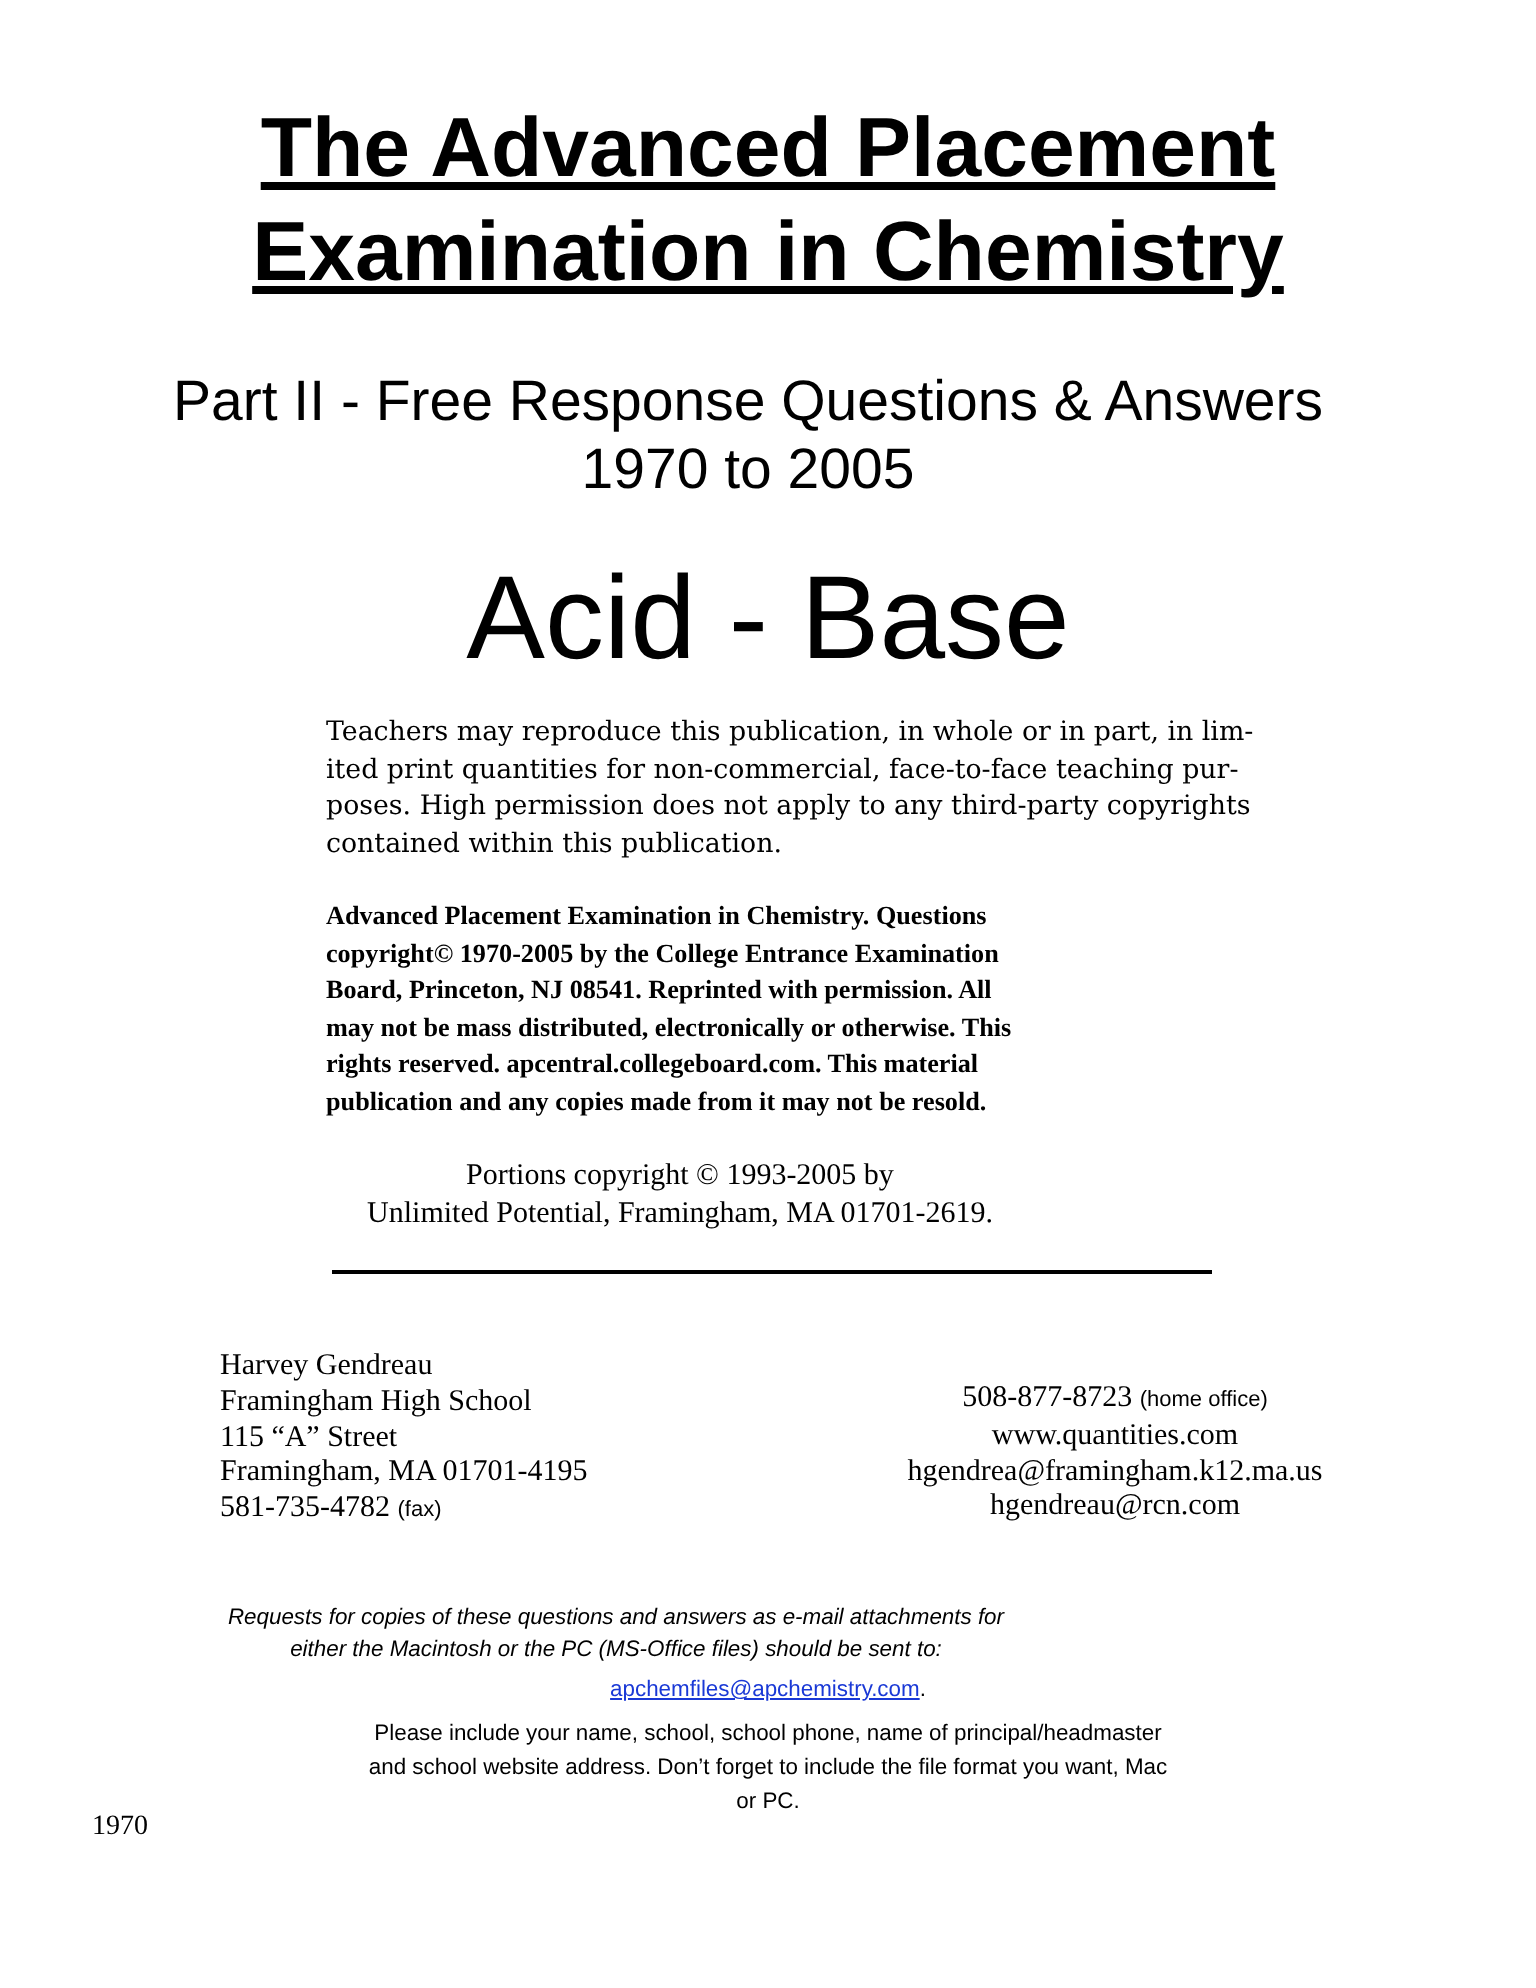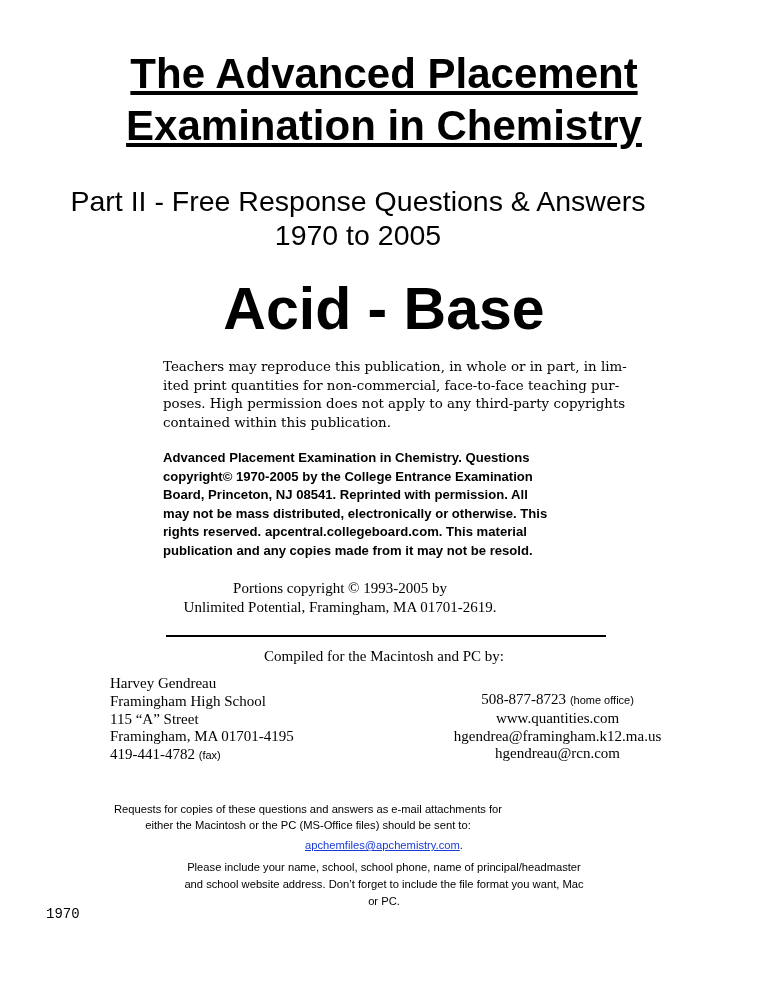--- a/index.html
+++ b/index.html
@@ -6,40 +6,40 @@
     body { width: 768px; height: 994px; position: relative; overflow: hidden; color: #000; }
     .page { position: absolute; left: 0; top: 0; width: 768px; height: 994px; }
 
     .title {
       position: absolute; left: 0; top: 48px; width: 768px;
       text-align: center;
       font-family: "Liberation Sans", sans-serif; font-weight: bold;
       font-size: 42px; line-height: 52px; letter-spacing: 0px; text-decoration: underline;
     }
     .subtitle {
-      position: absolute; left: 0; top: 184px; width: 716px;
+      position: absolute; left: 16px; top: 184px; width: 716px;
       text-align: center;
       font-family: "Liberation Sans", sans-serif;
       font-size: 28.5px; line-height: 34px;
     }
     .topic {
       position: absolute; left: 0; top: 274px; width: 768px;
       text-align: center;
-      font-family: "Liberation Sans", sans-serif; font-weight: bold;
+      font-family: "Liberation Sans", sans-serif; font-weight: normal;
       font-size: 59px; line-height: 70px;
     }
     .permission {
       position: absolute; left: 163px; top: 358px; width: 450px;
       font-family: "DejaVu Serif", "Liberation Serif", serif;
       font-size: 13.4px; line-height: 18.6px;
       text-align: left;
     }
     .copyright {
       position: absolute; left: 163px; top: 449px; width: 450px;
-      font-family: Liberation Sans, sans-serif; font-weight: bold;
+      font-family: Liberation Serif, serif; font-weight: bold;
       font-size: 13.1px; line-height: 18.6px;
     }
     .portions {
       position: absolute; left: 0; top: 579px; width: 680px;
       text-align: center;
       font-family: "Liberation Serif", serif;
       font-size: 15px; line-height: 19px;
     }
     .rule {
       position: absolute; left: 166px; top: 635px; width: 440px; height: 2px;
@@ -62,38 +62,38 @@
       font-family: "Liberation Serif", serif;
       font-size: 15px; line-height: 17.8px; margin-top: 16px;
     }
     .small-sans { font-family: "Liberation Sans", sans-serif; font-size: 11px; }
     .line { display: block; white-space: nowrap; }
 
     .requests {
       position: absolute; left: 0; top: 801px; width: 616px;
       text-align: center;
       font-family: "Liberation Sans", sans-serif;
-      font-size: 11.2px; line-height: 16px;
+      font-size: 11.2px; line-height: 16px; font-style: italic;
     }
     .req-email {
       position: absolute; left: 0; top: 837px; width: 768px;
       text-align: center;
       font-family: "Liberation Sans", sans-serif;
       font-size: 11.2px; line-height: 16px;
     }
     .req-email a { color: #1a39d6; text-decoration: underline; }
     .include {
       position: absolute; left: 0; top: 859px; width: 768px;
       text-align: center;
       font-family: "Liberation Sans", sans-serif;
       font-size: 11.2px; line-height: 17px;
     }
     .page-number {
       position: absolute; left: 46px; top: 906px;
-      font-family: Liberation Mono, monospace;
+      font-family: Liberation Serif, serif;
       font-size: 14px; line-height: 16px;
     }
   </style>
 </head>
 <body>
 
 <div class="page">
 
   <div class="title">
     <span class="line">The Advanced Placement</span>
@@ -123,29 +123,28 @@
     <span class="line">publication and any copies made from it may not be resold.</span>
   </div>
 
   <div class="portions">
     <span class="line">Portions copyright © 1993-2005 by</span>
     <span class="line">Unlimited Potential, Framingham, MA 01701-2619.</span>
   </div>
 
   <div class="rule"></div>
 
-  <div class="compiled">Compiled for the Macintosh and PC by:</div>
 
   <div class="contact-left">
     <span class="line">Harvey Gendreau</span>
     <span class="line">Framingham High School</span>
     <span class="line">115 “A” Street</span>
     <span class="line">Framingham, MA  01701-4195</span>
     <span class="line">
-      <span>419-441-4782</span>
+      <span>581-735-4782</span>
       <span class="small-sans">(fax)</span>
     </span>
   </div>
 
   <div class="contact-right">
     <span class="line">
       <span>508-877-8723</span>
       <span class="small-sans">(home office)</span>
     </span>
     <span class="line">www.quantities.com</span>

